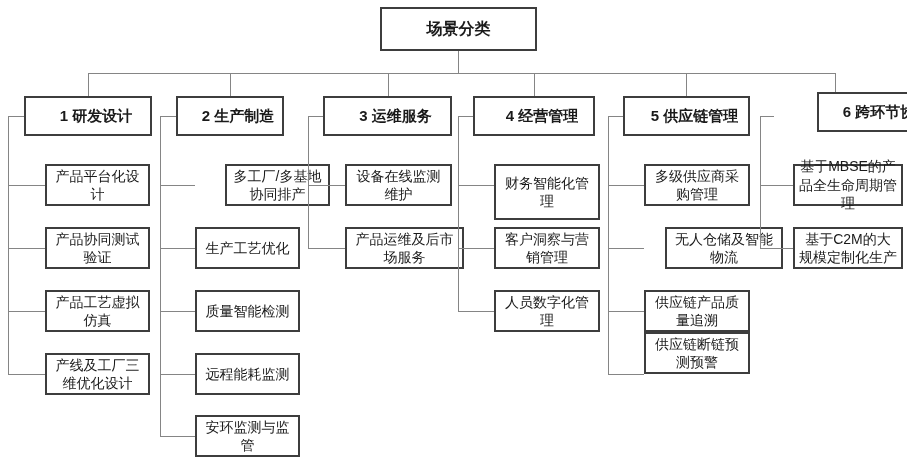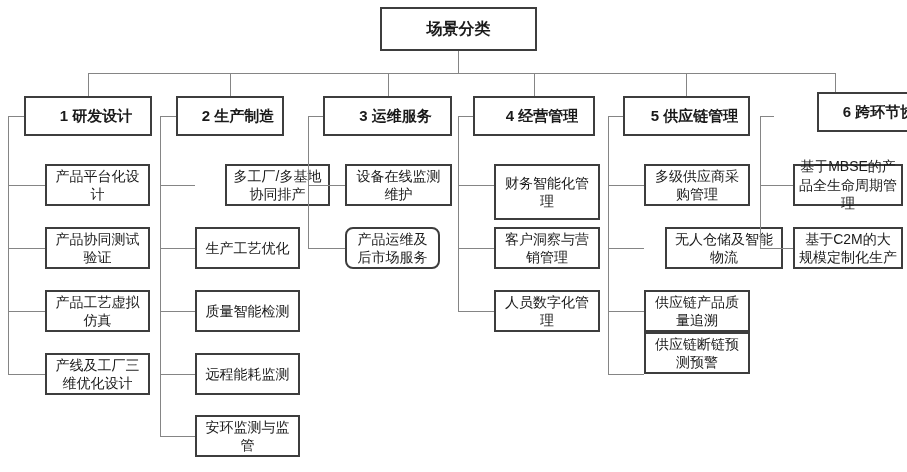--- a/index.html
+++ b/index.html
@@ -60,21 +60,21 @@
   <div class="box node" style="left:195px;top:290px;width:105px;height:42px;">质量智能检测</div>
   <div class="box node" style="left:195px;top:353px;width:105px;height:42px;">远程能耗监测</div>
   <div class="box node" style="left:195px;top:415px;width:105px;height:42px;">安环监测与监管</div>
 
   <div class="box hdr" style="left:323px;top:96px;width:129px;height:40px;">3 运维服务</div>
   <div class="ln h" style="left:308px;top:116px;width:15px;"></div>
   <div class="ln v" style="left:308px;top:116px;height:132px;"></div>
   <div class="ln h" style="left:308px;top:185px;width:37px;"></div>
   <div class="ln h" style="left:308px;top:248px;width:37px;"></div>
   <div class="box node" style="left:345px;top:164px;width:107px;height:42px;">设备在线监测维护</div>
-  <div class="box node" style="left:345px;top:227px;width:95px;height:42px;border-radius:8px;">产品运维及后市场服务</div>
+  <div class="box node" style="left:345px;top:227px;width:119px;height:42px;">产品运维及后市场服务</div>
 
   <div class="box hdr" style="left:473px;top:96px;width:122px;height:40px;">4 经营管理</div>
   <div class="ln h" style="left:458px;top:116px;width:15px;"></div>
   <div class="ln v" style="left:458px;top:116px;height:195px;"></div>
   <div class="ln h" style="left:458px;top:185px;width:36px;"></div>
   <div class="ln h" style="left:458px;top:248px;width:36px;"></div>
   <div class="ln h" style="left:458px;top:311px;width:36px;"></div>
   <div class="box node" style="left:494px;top:164px;width:106px;height:56px;">财务智能化管理</div>
   <div class="box node" style="left:494px;top:227px;width:106px;height:42px;">客户洞察与营销管理</div>
   <div class="box node" style="left:494px;top:290px;width:106px;height:42px;">人员数字化管理</div>

